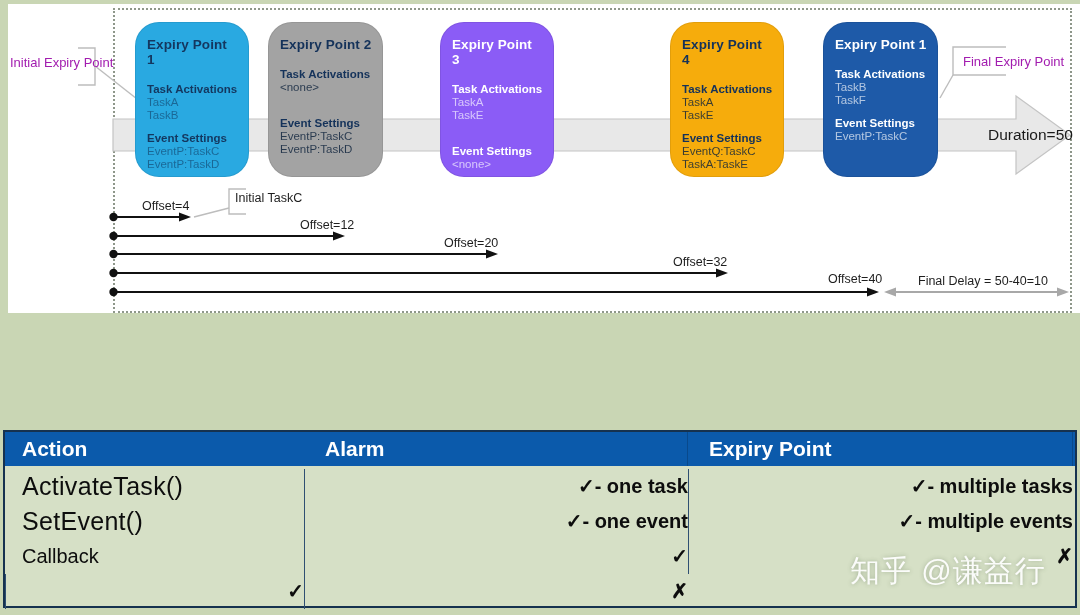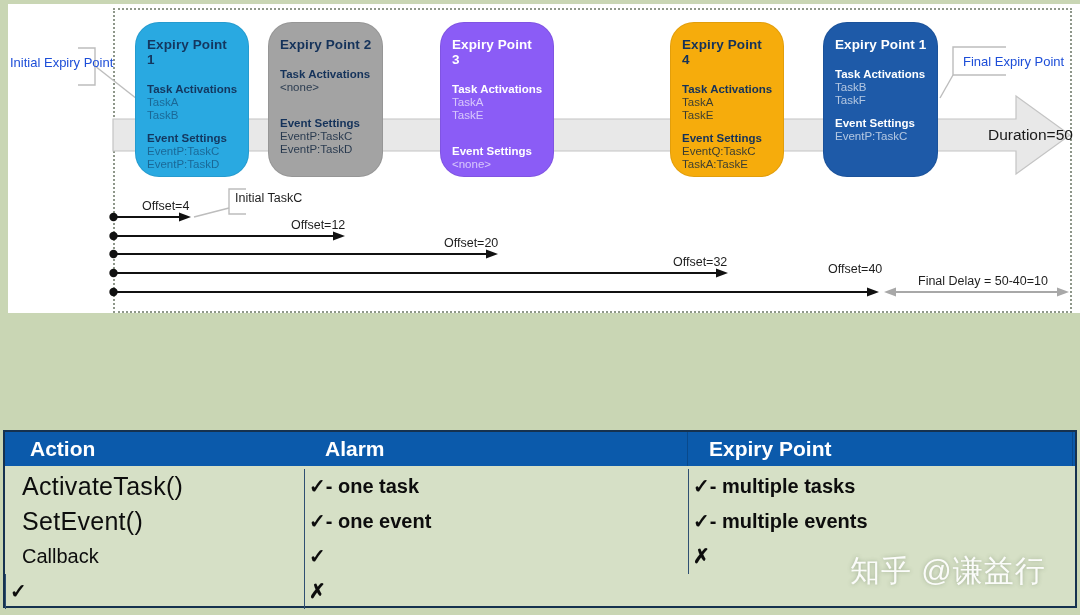--- a/index.html
+++ b/index.html
@@ -15,33 +15,33 @@
 
   
   .ep-box { position:absolute; top:22px; height:155px; border-radius:24px; z-index:2;
             padding:15px 11px 0 12px; overflow:hidden; box-shadow:0 0 0 1px rgba(0,0,0,0.08) inset; }
   .ep-title { font-size:13.5px; font-weight:bold; color:var(--title-color); margin-bottom:15px; letter-spacing:.1px; }
   .ep-head  { font-size:11.5px; font-weight:bold; color:var(--title-color); line-height:14px; }
   .ep-entry { font-size:11.5px; color:var(--entry-color); line-height:13px; }
   .ep-section { margin-bottom:9px; }
 
   
-  .lbl { position:absolute; color:#1d4ed8; font-size:13px; z-index:3; white-space:nowrap; }
+  .lbl { position:absolute; color:#a21caf; font-size:13px; z-index:3; white-space:nowrap; }
   .lbl-sm { position:absolute; color:#1e1e1e; font-size:12.5px; z-index:3; white-space:nowrap; }
   .duration { position:absolute; left:988px; top:126px; font-size:15.5px; color:#1a1a1a; z-index:3; }
 
   
   .cmp-table { position:absolute; left:3px; top:430px; width:1074px; height:178px; z-index:2;
                border:2px solid #16324f; background:#d6e0c6; }
   .cmp-head { display:grid; grid-template-columns:299px 384px 385px; height:34px; align-items:center; }
-  .cmp-head .hcell { color:#ffffff; font-weight:bold; font-size:21px; height:34px; line-height:33px; padding-left:25px; }
+  .cmp-head .hcell { color:#ffffff; font-weight:bold; font-size:21px; height:34px; line-height:33px; padding-left:17px; }
   .cmp-head .hcell + .hcell { box-shadow:-1px 0 0 rgba(0,0,0,0.18) inset; padding-left:21px; }
   .cmp-body { display:grid; grid-template-columns:299px 384px 385px; grid-auto-rows:35px; height:140px; padding-top:3px; }
   .cell { font-size:20px; color:#0d0d0d; line-height:35px; padding-left:17px; white-space:nowrap; overflow:hidden; }
-  .cell.c2, .cell.c3 { padding-left:4px; }
+  .cell.c2, .cell.c3 { padding-left:4px;text-align:right; }
   .cell.c2 { border-left:1.5px solid #2f4f72; }
   .cell.c3 { border-left:1.5px solid #2f4f72; }
   .cell.code { font-family:Liberation Sans, sans-serif; font-size:25px; letter-spacing:.3px; }
   .mark { font-weight:bold; }
 
   .watermark { position:absolute; left:850px; top:551px; z-index:4; font-size:30px; color:rgba(255,255,255,0.93);
                text-shadow:0 0 4px rgba(90,110,80,0.45); letter-spacing:1px; }
 </style>
 </head>
 <body>
@@ -155,24 +155,24 @@
       <div class="ep-entry">EventP:TaskC</div>
     </div>
   </div>
 
   <div class="lbl" style="left:10px;top:55px">Initial Expiry Point</div>
   <div class="lbl" style="left:963px;top:54px">Final Expiry Point</div>
   <div class="duration">Duration=50</div>
   <div class="lbl-sm" style="left:235px;top:191px">Initial TaskC</div>
 
   <div class="lbl-sm" style="left:142px;top:199px">Offset=4</div>
-  <div class="lbl-sm" style="left:291px;top:218px">Offset=12</div>
+  <div class="lbl-sm" style="left:300px;top:218px">Offset=12</div>
   <div class="lbl-sm" style="left:444px;top:236px">Offset=20</div>
   <div class="lbl-sm" style="left:673px;top:255px">Offset=32</div>
-  <div class="lbl-sm" style="left:828px;top:262px">Offset=40</div>
+  <div class="lbl-sm" style="left:828px;top:272px">Offset=40</div>
   <div class="lbl-sm" style="left:918px;top:274px">Final Delay = 50-40=10</div>
 
   <div class="cmp-table">
     <div class="cmp-head" style="background: rgb(11, 90, 171);">
       <div class="hcell">Action</div>
       <div class="hcell">Alarm</div>
       <div class="hcell">Expiry Point</div>
     </div>
     <div class="cmp-body">
       <div class="cell c1 code">ActivateTask()</div>

